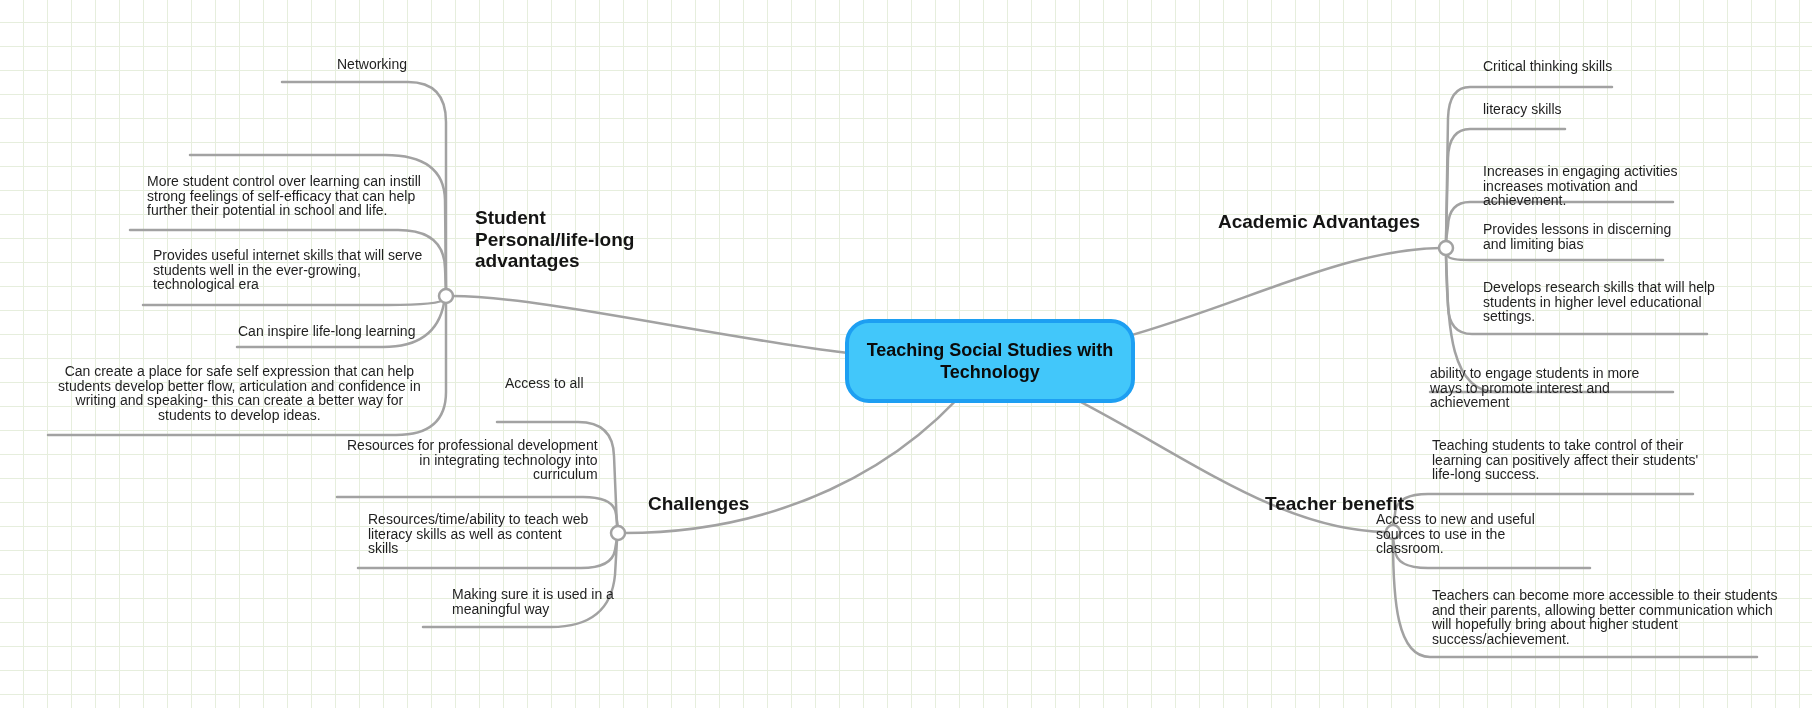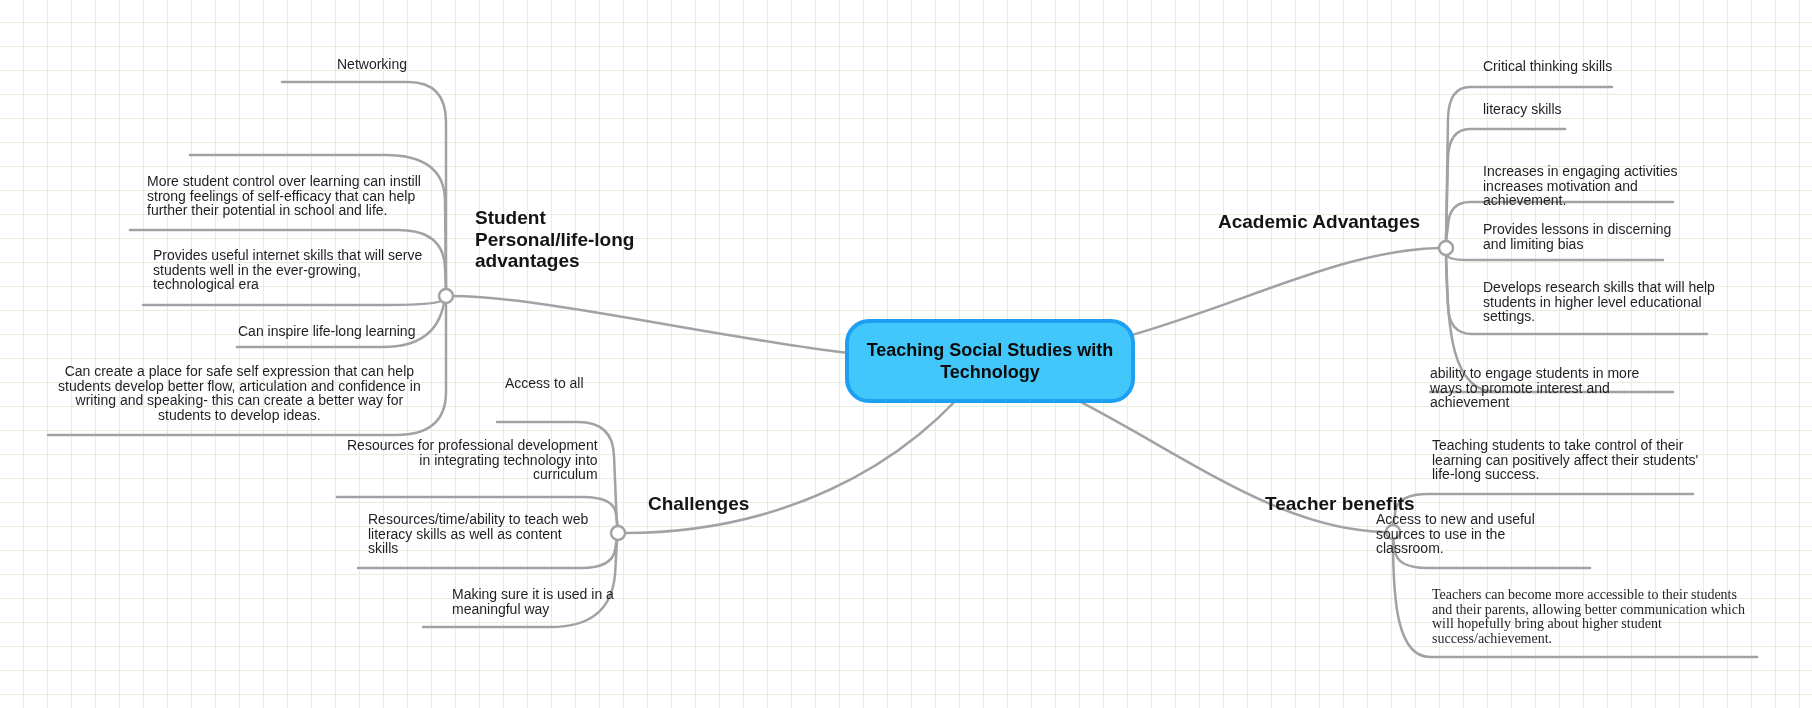--- a/index.html
+++ b/index.html
@@ -117,21 +117,21 @@
 skills</div>
   <div class="leaf" style="left:432px;top:587px;margin-left:20px;">Making sure it is used in a
 meaningful way</div>
 
   <div class="leaf" style="left:1432px;top:438px;">Teaching students to take control of their
 learning can positively affect their students'
 life-long success.</div>
   <div class="leaf" style="left:1376px;top:512px;">Access to new and useful
 sources to use in the
 classroom.</div>
-  <div class="leaf" style="left:1432px;top:588px;font-family:Liberation Serif, serif;">Teachers can become more accessible to their students
+  <div class="leaf" style="left:1432px;top:588px;">Teachers can become more accessible to their students
 and their parents, allowing better communication which
 will hopefully bring about higher student
 success/achievement.</div>
 
   <div class="center-topic">Teaching Social Studies with
 Technology</div>
 
 </div>
 
 </body></html>

